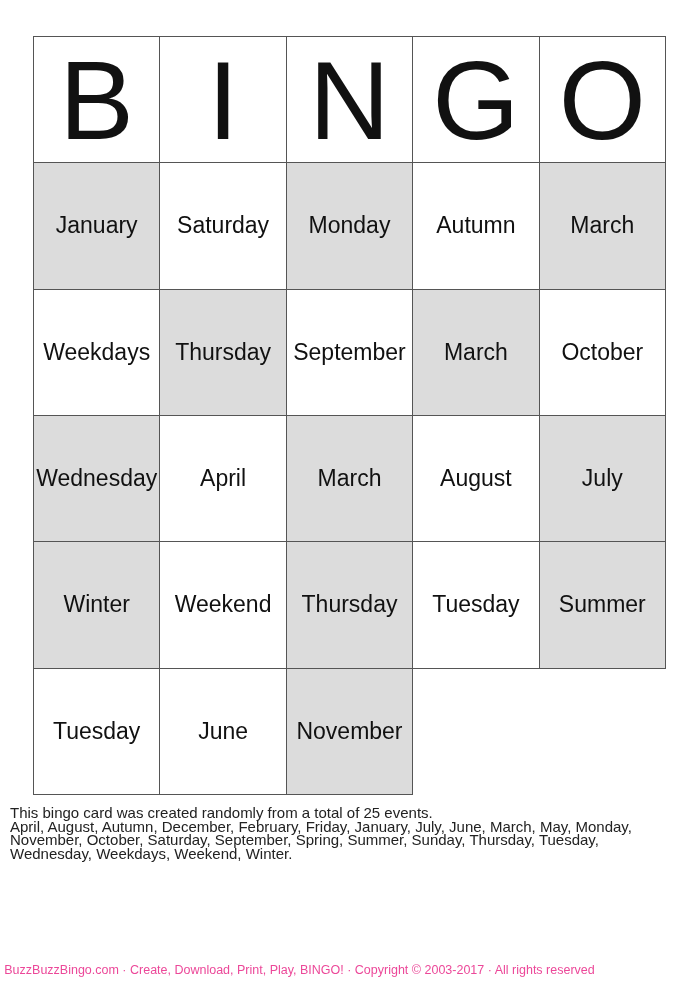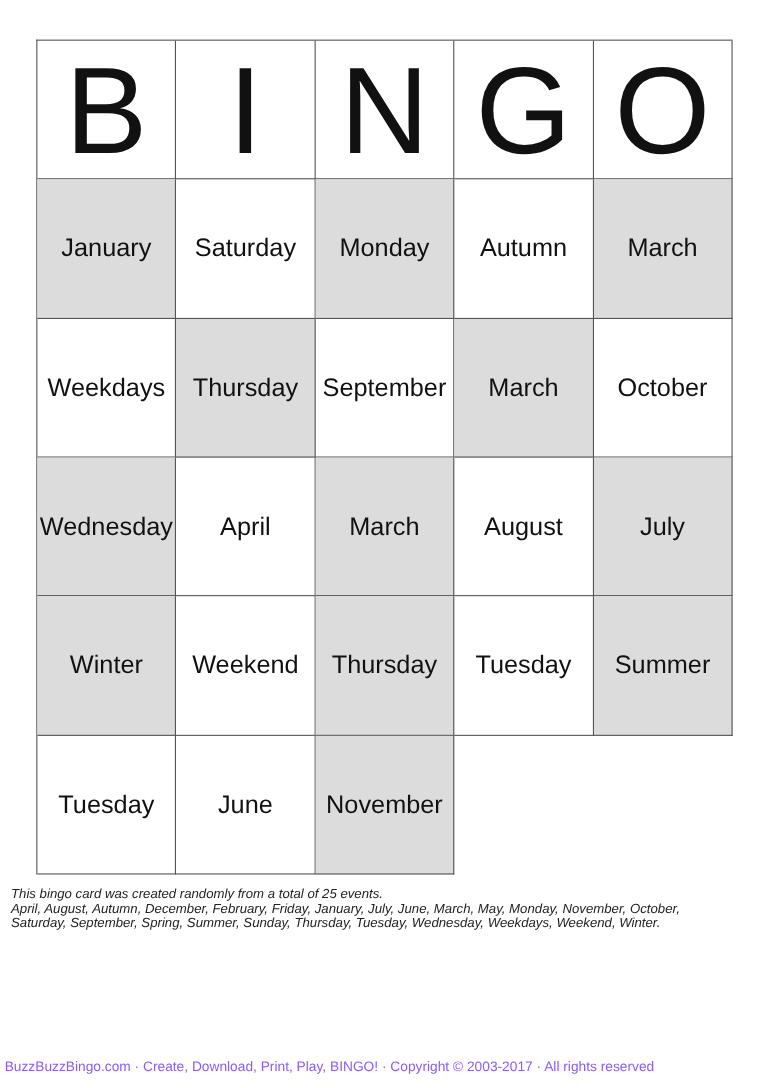--- a/index.html
+++ b/index.html
@@ -4,22 +4,22 @@
 <style>
   html, body { margin:0; padding:0; background:#ffffff; }
   body { width:699px; height:989px; position:relative; overflow:hidden; font-family:"Liberation Sans", sans-serif; color:#000; }
   .grid { position:absolute; left:33px; top:36px; width:633px; height:759px; display:grid;
           grid-template-columns: repeat(5, 1fr); grid-template-rows: repeat(6, 1fr);
           border-top:1px solid #555; border-left:1px solid #555; box-sizing:border-box; }
   .cell { border-right:1px solid #555; border-bottom:1px solid #555; box-sizing:border-box;
           display:flex; align-items:center; justify-content:center; font-size:23px; color:#111; }
   .cell.gray { background:#dcdcdc; }
   .cell.head { font-size:112px; line-height:1; padding-top:2px; }
-  .info { position:absolute; left:10px; top:806px; width:660px; font-size:12px; line-height:13.5px; color:#222;font-style:italic; }
-  .footer { position:absolute; left:0; width:599px; top:963px; text-align:center; font-size:12.5px; color:#8b5cf6; }
+  .info { position:absolute; left:10px; top:806px; width:660px; font-size:15px; line-height:13.5px; color:#222; }
+  .footer { position:absolute; left:0; width:599px; top:963px; text-align:center; font-size:12.5px; color:#ec4899; }
 </style>
 </head>
 <body>
 
 <div class="grid">
   <div class="cell head">B</div>
   <div class="cell head">I</div>
   <div class="cell head">N</div>
   <div class="cell head">G</div>
   <div class="cell head">O</div>

